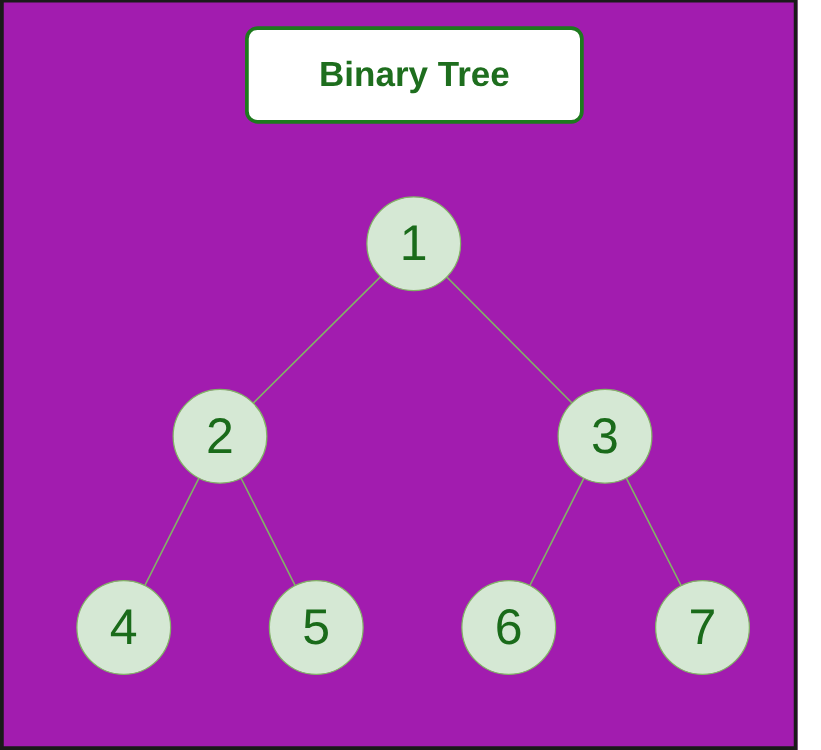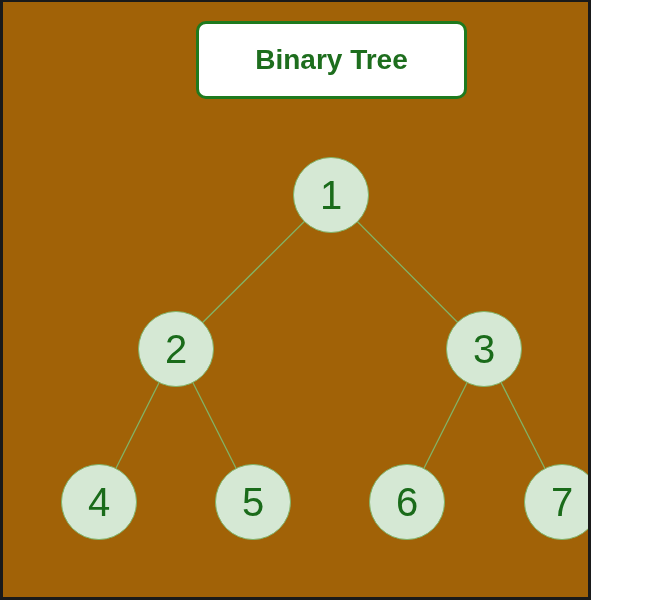--- a/index.html
+++ b/index.html
@@ -1,24 +1,24 @@
 <!DOCTYPE html>
 <html><head>
 <meta charset="utf-8">
 <style>
   html, body { margin: 0; padding: 0; background: #ffffff; }
   .frame {
     position: relative;
-    width: 591px; height: 600px;
+    width: 638px; height: 600px;
     box-sizing: border-box;
     border-left: 3px solid #1a1a1a;
     border-top: 2px solid #1a1a1a;
     border-right: 3px solid #1a1a1a;
     border-bottom: 3px solid #1a1a1a;
-    background: #a16207;
+    background: #a21caf;
     overflow: hidden;
   }
   svg { position: absolute; left: 0; top: 0; }
   .title-box {
     position: absolute;
     left: 193px; top: 19px;
     width: 271px; height: 78px;
     box-sizing: border-box;
     border: 3px solid #1e7a1e;
     border-radius: 10px;

